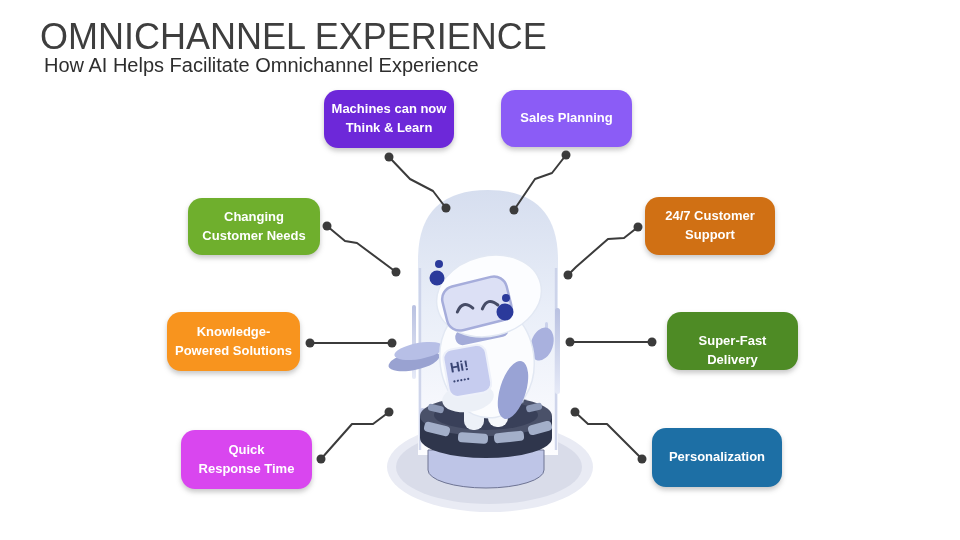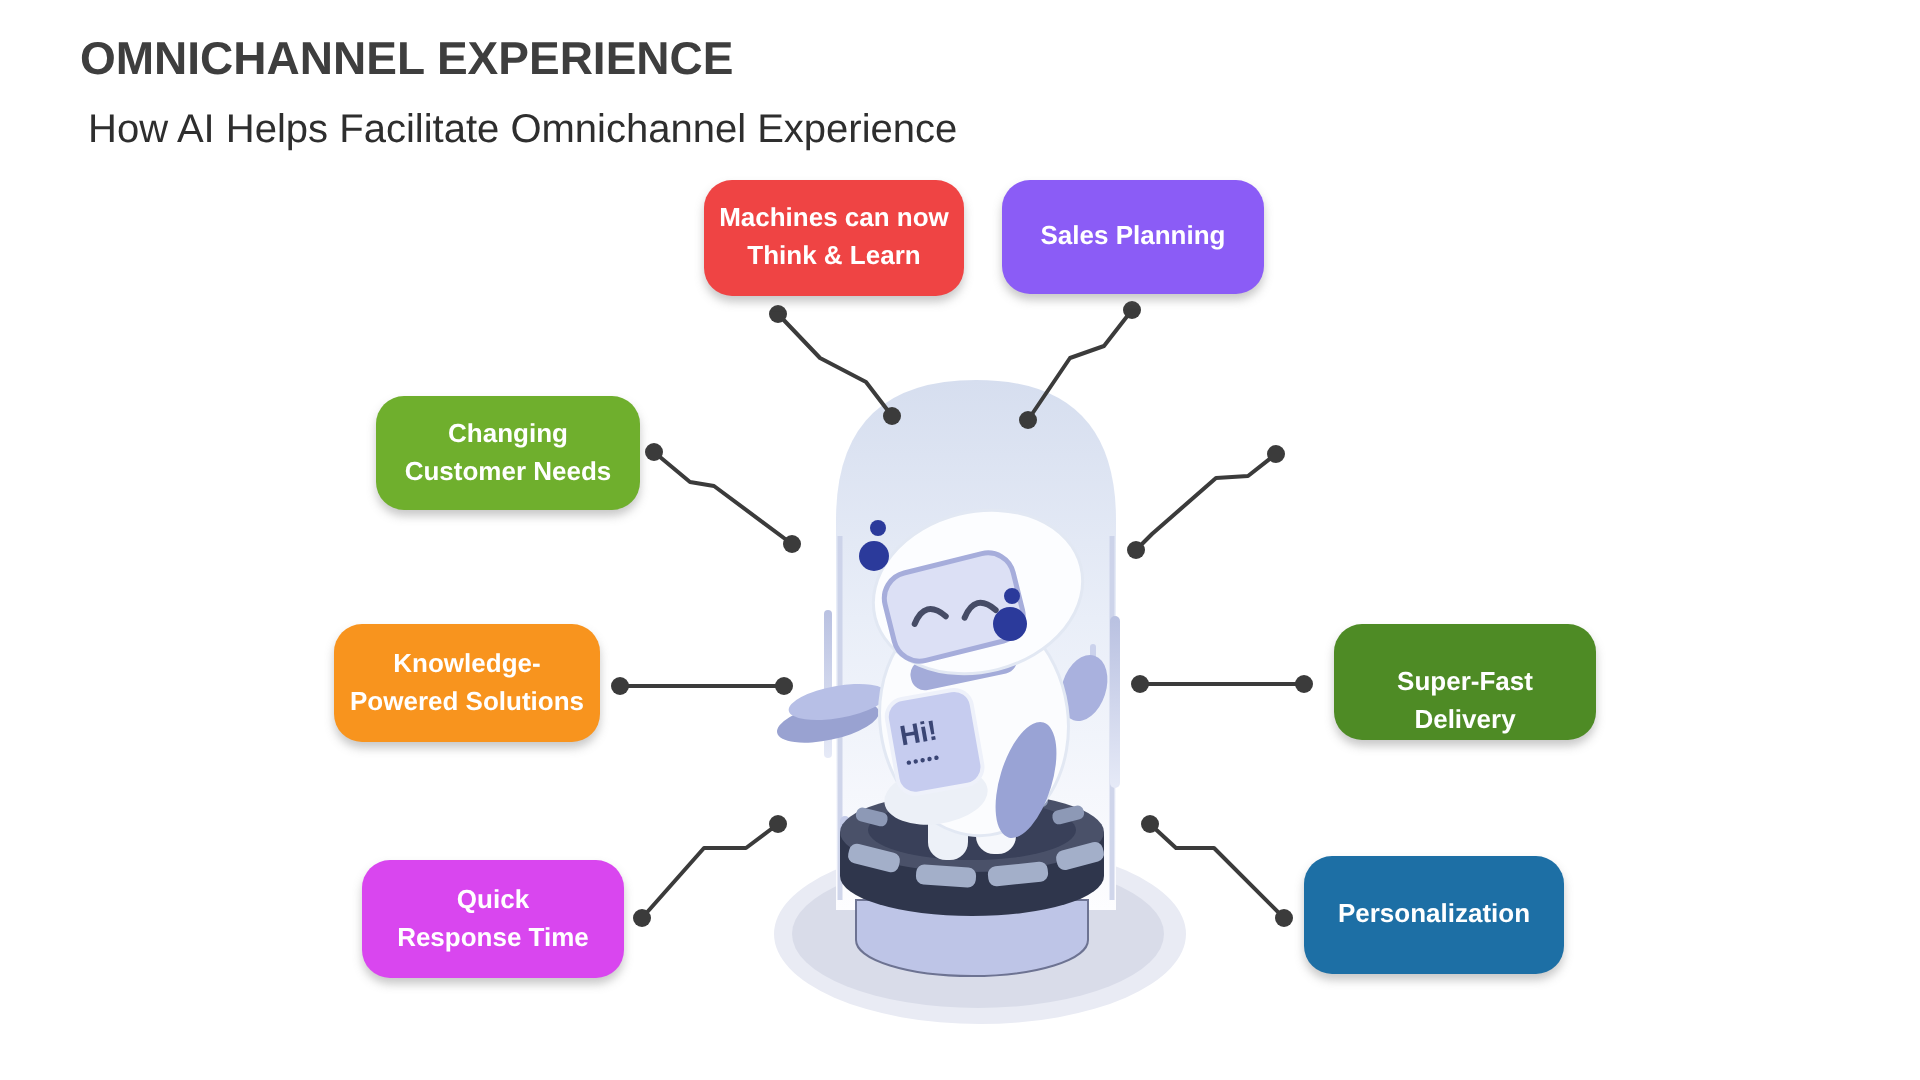--- a/index.html
+++ b/index.html
@@ -3,21 +3,21 @@
 <meta charset="utf-8">
 <style>
   html,body{margin:0;padding:0;background:#fff;}
   .slide{
     position:relative;width:960px;height:540px;overflow:hidden;
     background:var(--background,#FFFFFF);
     font-family:"Liberation Sans",sans-serif;
   }
   .title{
     position:absolute;left:40px;top:16px;margin:0;
-    font-size:23px;font-weight:bold;letter-spacing:0px;
+    font-size:36px;font-weight:normal;letter-spacing:0px;
     color:var(--title-color,#3E3E3E);
   }
   .subtitle{
     position:absolute;left:44px;top:54px;margin:0;
     font-size:20px;font-weight:normal;
     color:var(--subtitle-color,#2E2E2E);
   }
   .art{position:absolute;left:0;top:0;}
   .node{
     position:absolute;border-radius:14px;
@@ -187,39 +187,43 @@
           <circle class="cd" cx="652" cy="342" r="4.5"></circle>
       </g>
       <g>
         <polyline class="cl" points="575,412 588,424 607,424 642,459"></polyline>
         <circle class="cd" cx="575" cy="412" r="4.5"></circle>
           <circle class="cd" cx="642" cy="459" r="4.5"></circle>
       </g>
     </g>
   </svg>
 
-  <div class="node n-machines" style="background: #ef4444; margin-left: 28px;">
+  <div class="node n-machines" style="background: #6d28d9;">
     <span>Machines can now
 Think &amp; Learn</span>
   </div>
   <div class="node n-sales" style="background: #8b5cf6; align-items: center;">
     <span>Sales Planning</span>
   </div>
   <div class="node n-knowledge" style="background: rgb(248, 148, 30);">
     <span>Knowledge-
 Powered Solutions</span>
   </div>
   <div class="node n-changing" style="background: rgb(111, 175, 45);">
     <span>Changing
 Customer Needs</span>
   </div>
   <div class="node n-quick" style="background: #d946ef;">
     <span>Quick
 Response Time</span>
   </div>
+  <div class="node n-support" style="background: rgb(208, 112, 20);">
+    <span>24/7 Customer
+Support</span>
+  </div>
   <div class="node n-super" style="background: rgb(78, 139, 37);">
     <span>Super-Fast
 Delivery</span>
   </div>
   <div class="node n-personal" style="background: rgb(29, 111, 165);">
     <span>Personalization</span>
   </div>
 
 </div>
 

